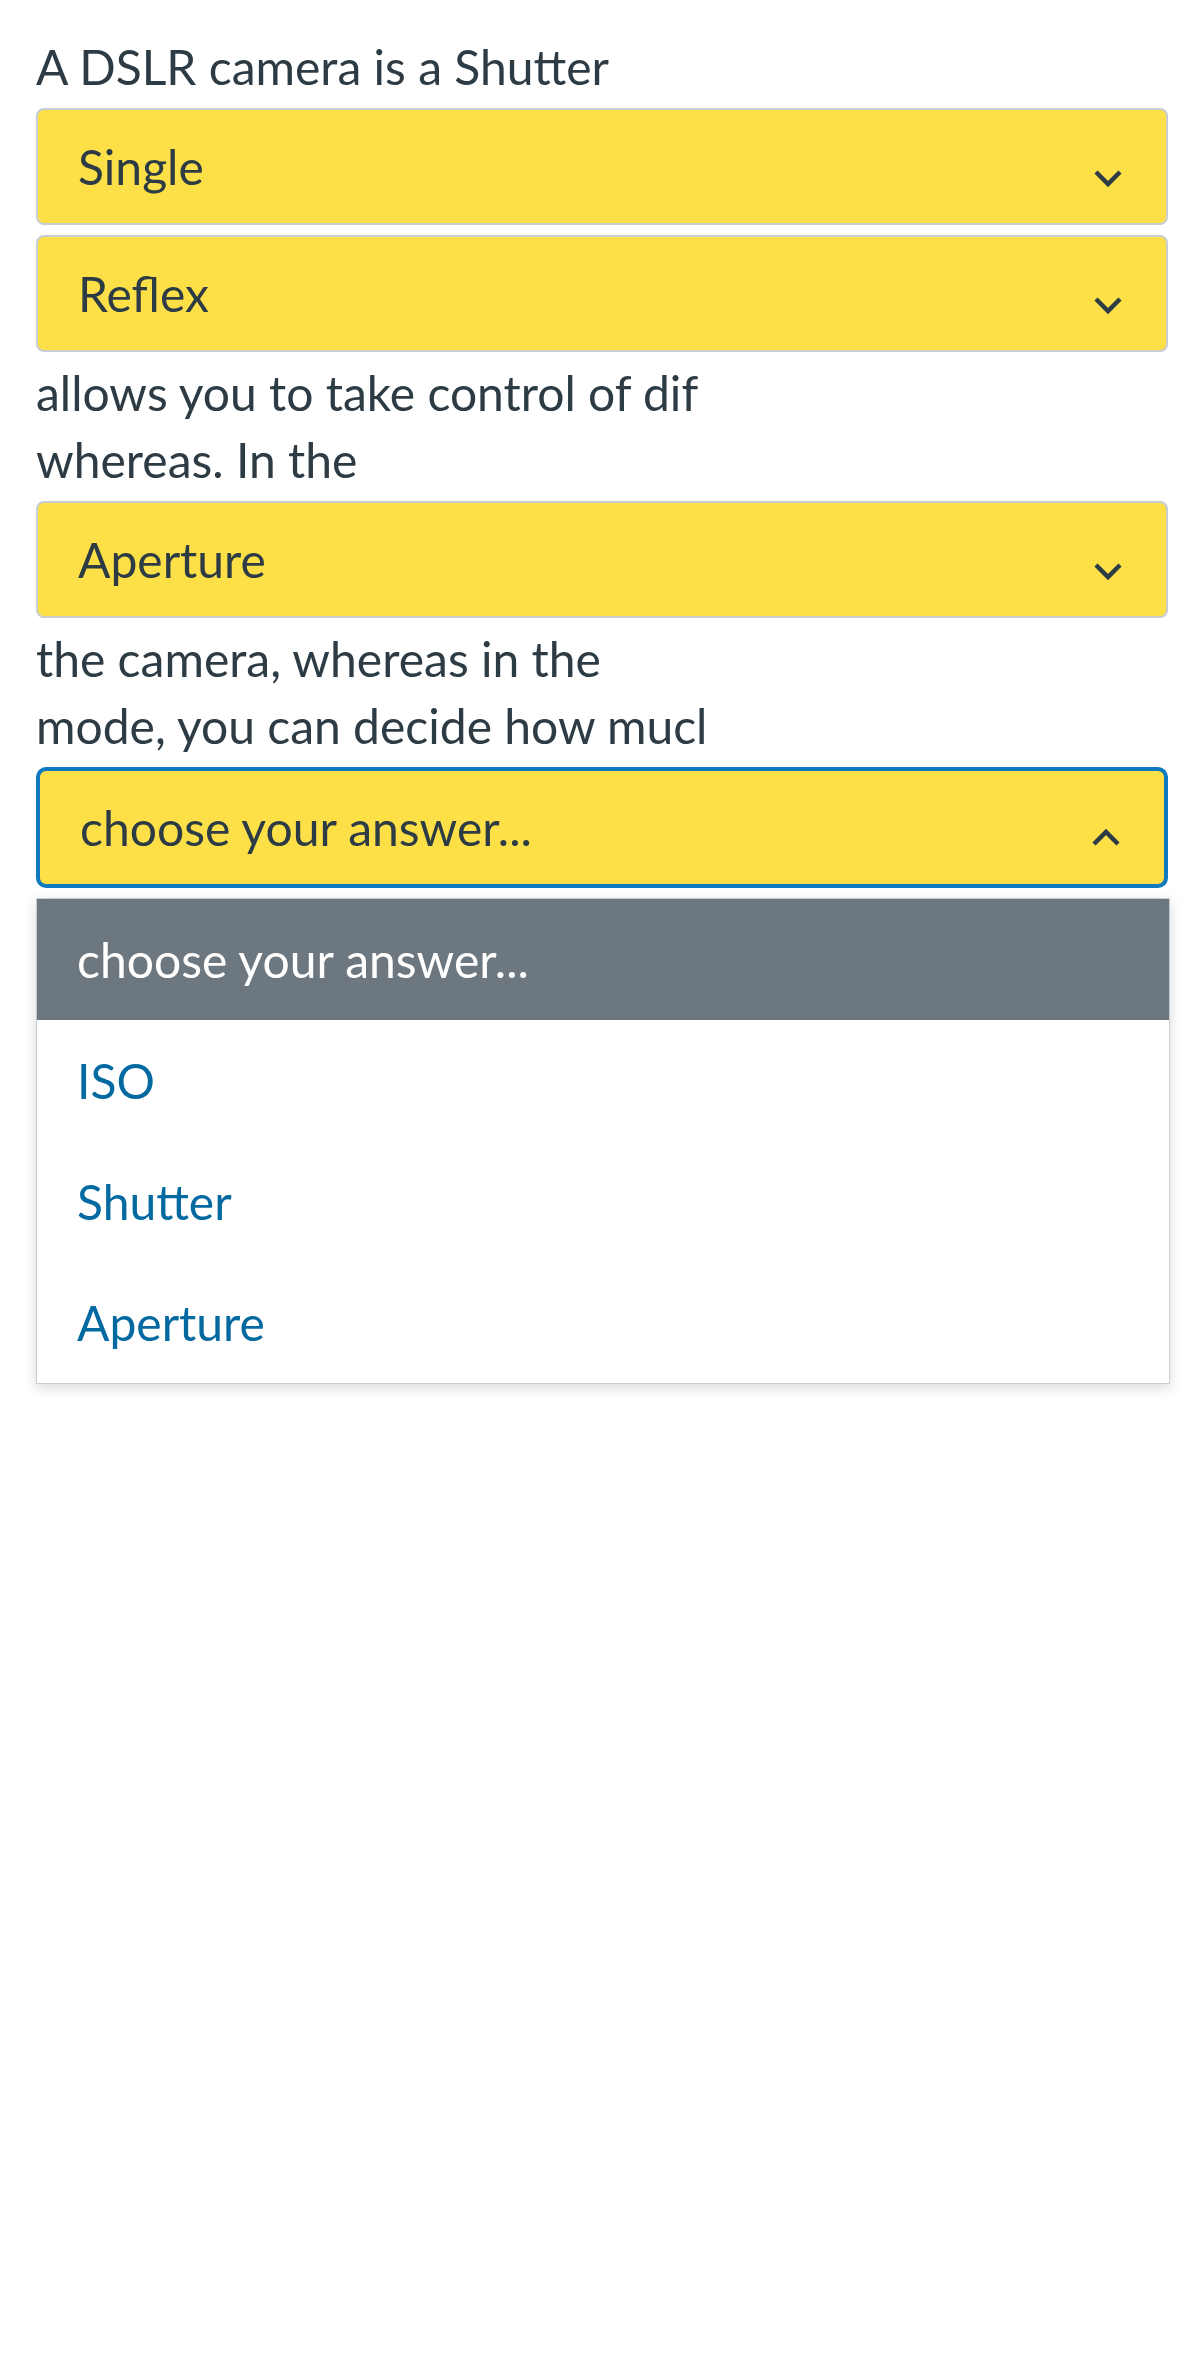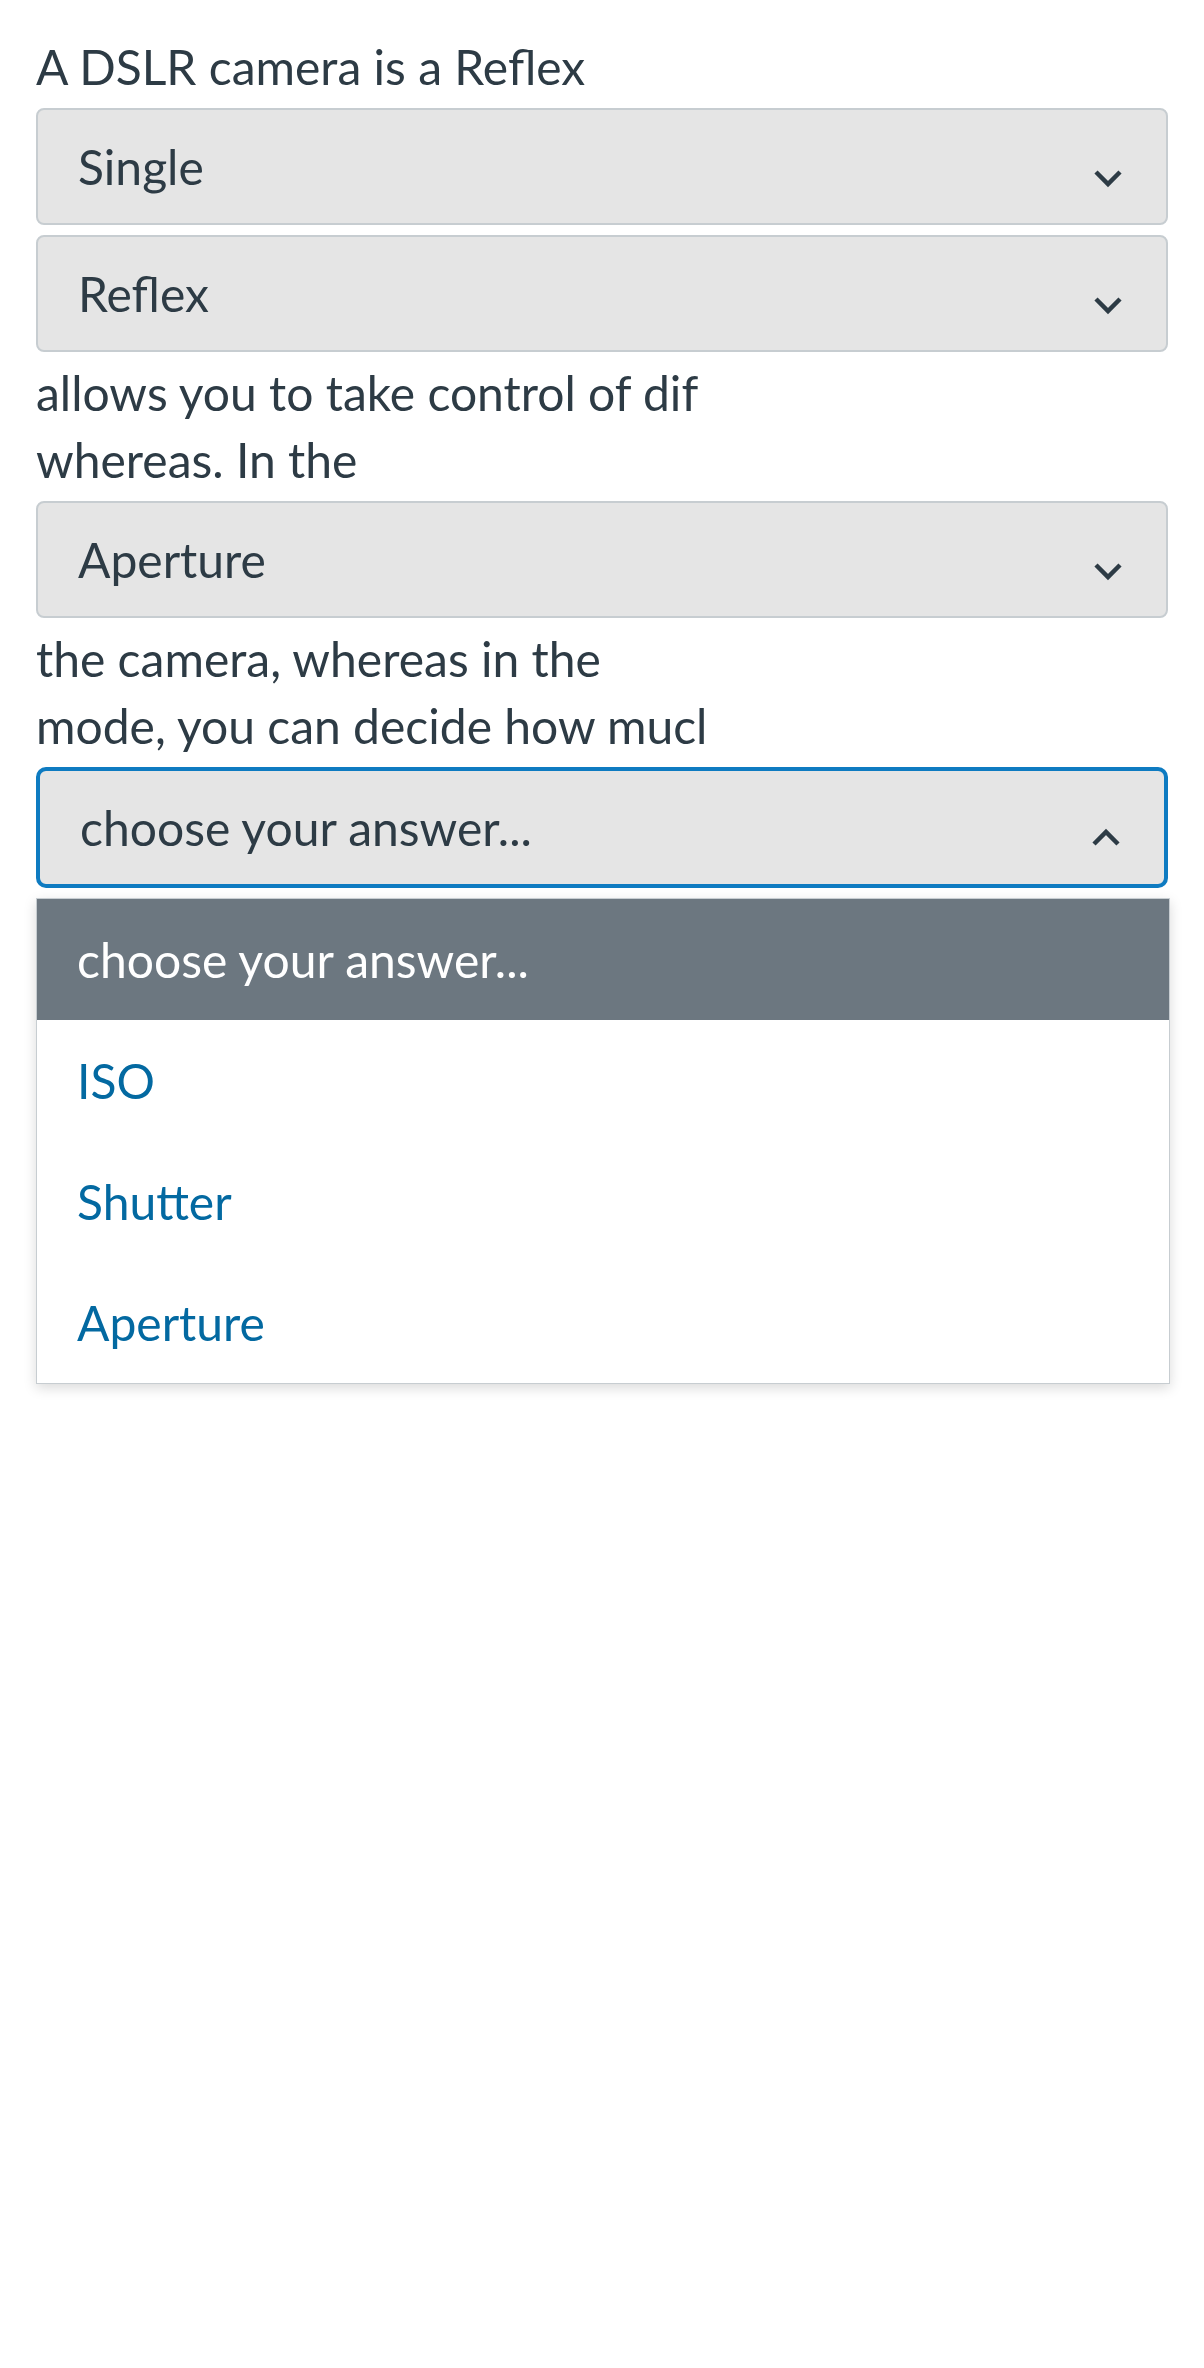--- a/index.html
+++ b/index.html
@@ -20,21 +20,21 @@
       margin-bottom: 4px;
     }
     .dropdown {
       display: flex;
       align-items: center;
       justify-content: space-between;
       border: 2px solid #c7cdd1;
       border-radius: 8px;
       padding: 28px 40px;
       margin: 10px 0;
-      background: #e5e5e5;
+      background: #fde047;
       cursor: pointer;
       width: 100%;
     }
     .dropdown-value {
       font-size: 48px;
       color: #2d3b45;
     }
     .dropdown.open {
       border: 4px solid #0e7bc1;
       border-radius: 10px;
@@ -70,21 +70,21 @@
     }
     .content {
       position: relative;
     }
   </style>
 </head>
 <body>
 
 <div class="content">
 
-  <div class="text-line">A DSLR camera is a Reflex</div>
+  <div class="text-line">A DSLR camera is a Shutter</div>
 
   <div class="dropdown">
     <span class="dropdown-value">Single</span>
     <span class="chevron">
       <svg viewBox="0 0 24 24">
           <polyline points="4,8 12,16 20,8"></polyline>
         </svg>
     </span>
   </div>
 

